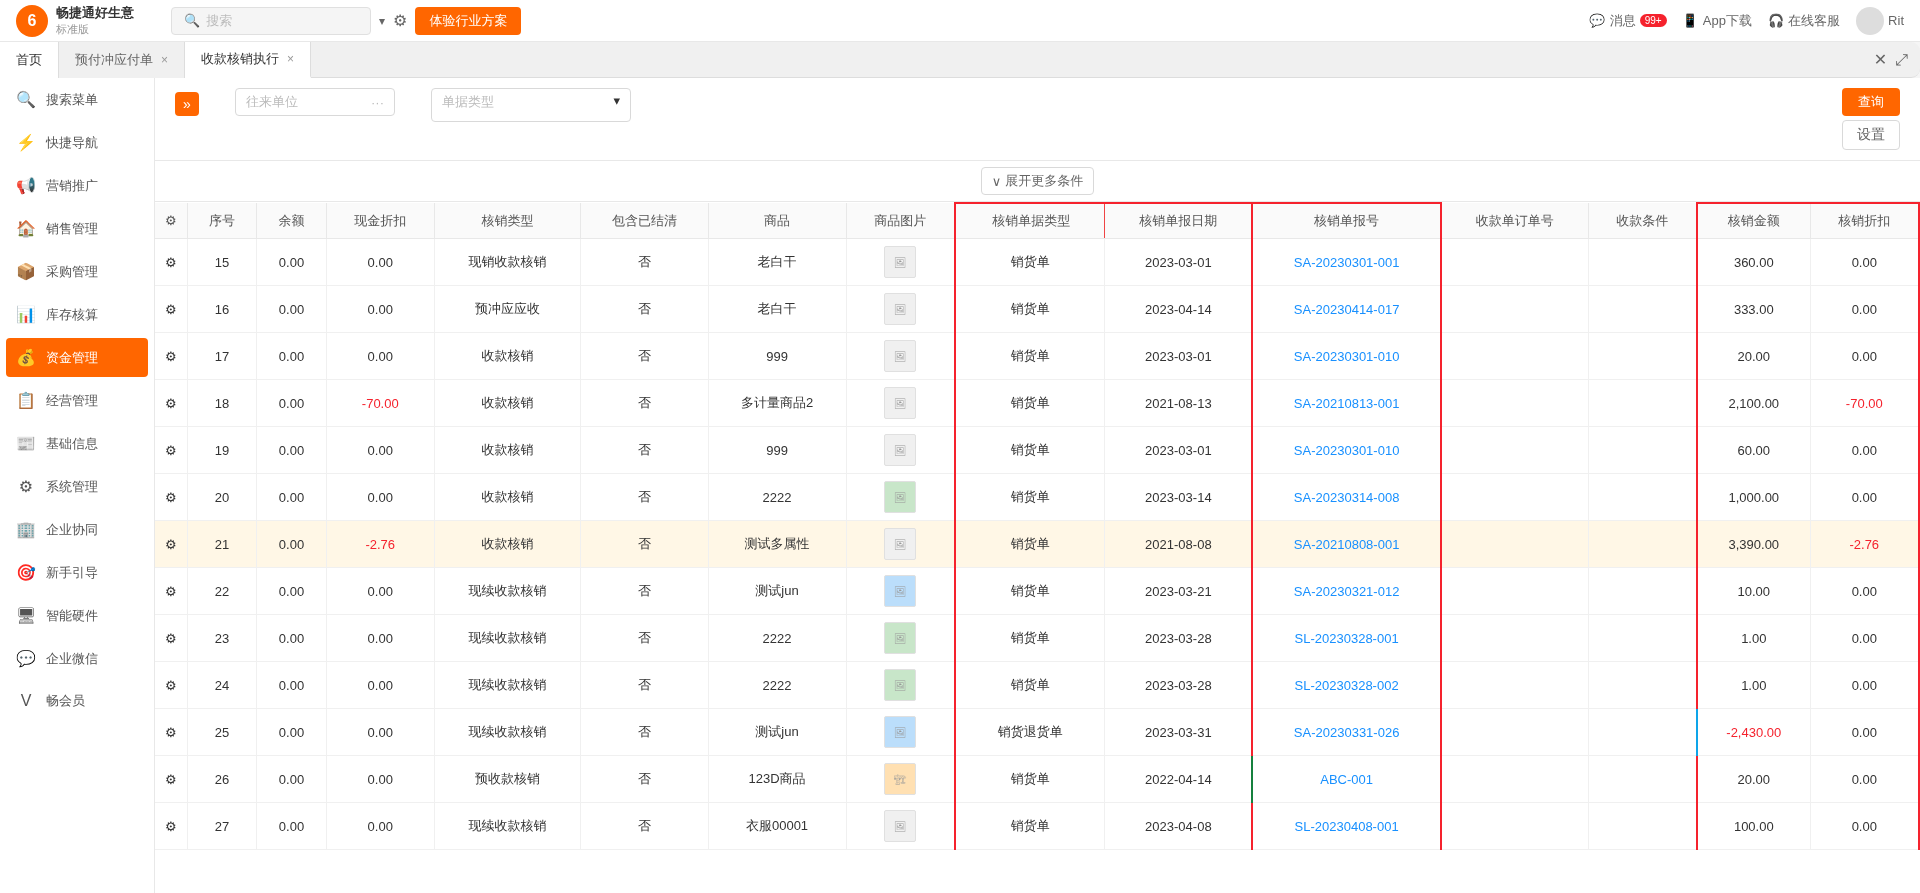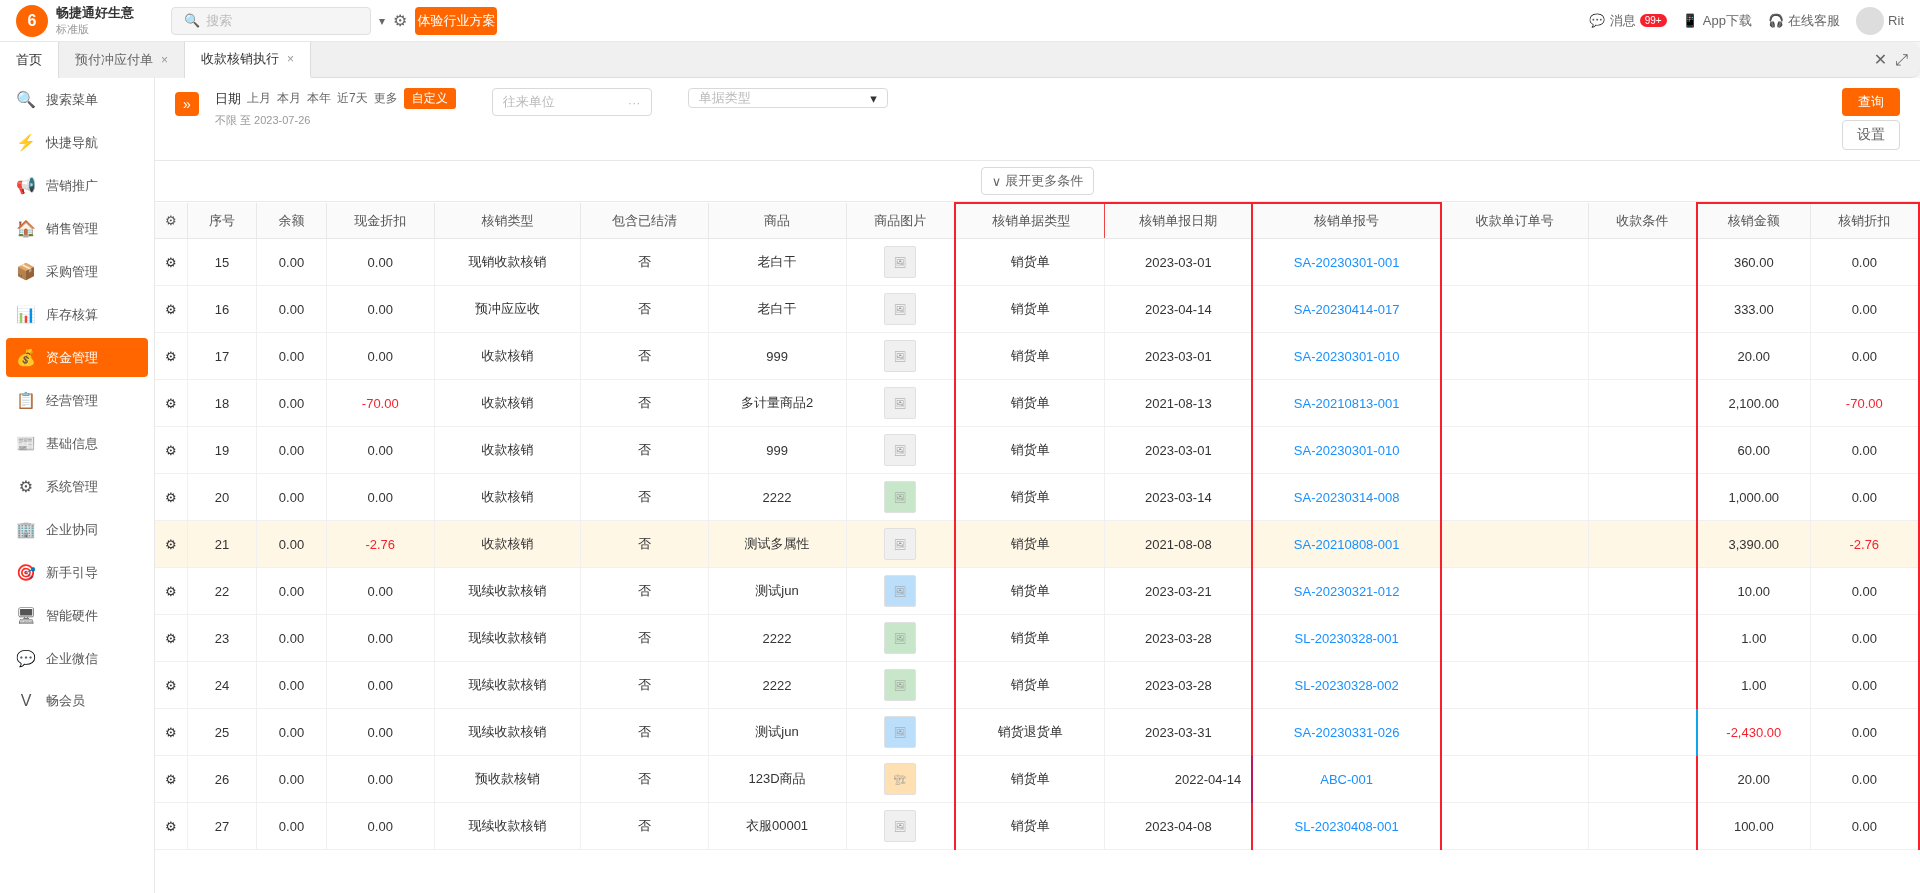--- a/index.html
+++ b/index.html
@@ -55,21 +55,21 @@
       align-items: center;
       gap: 6px;
     }
     .header-dropdown { color: #666; font-size: 12px; cursor: pointer; }
     .gear-icon { color: #666; cursor: pointer; font-size: 16px; }
     .btn-industry {
       background: #ff6600;
       color: white;
       border: none;
       border-radius: 4px;
-      padding: 5px 2px;
+      padding: 5px 14px;
       cursor: pointer;
       font-size: 13px;
     }
     .header-right {
       display: flex;
       align-items: center;
       gap: 16px;
       margin-left: auto;
     }
     .header-right-item {
@@ -214,22 +214,22 @@
       padding: 2px 8px; font-size: 12px; cursor: pointer;
     }
     .filter-date-range { font-size: 11px; color: #999; }
     .filter-input {
       border: 1px solid #d9d9d9; border-radius: 4px;
       padding: 4px 10px; font-size: 12px; width: 160px; height: 28px;
       display: flex; align-items: center; justify-content: space-between;
     }
     .filter-select {
       border: 1px solid #d9d9d9; border-radius: 4px;
-      padding: 4px 10px; font-size: 12px; width: 200px; height: 20px;
-      display: flex; align-items: center; justify-content: space-between;
+      padding: 4px 10px; font-size: 12px; width: 200px; height: 34px;
+      display: flex; align-items: flex-start; justify-content: space-between;
     }
     .btn-query {
       background: #ff6600; color: white; border: none;
       border-radius: 4px; padding: 5px 16px; cursor: pointer; font-size: 13px;
     }
     .btn-settings {
       border: 1px solid #d9d9d9; background: #fff; color: #666;
       border-radius: 4px; padding: 5px 12px; cursor: pointer; font-size: 14px;
     }
     .filter-more-btn {
@@ -425,32 +425,20 @@
       <span>畅会员</span>
     </div>
   </div>
 
   <div class="content">
 
 
     <div class="filter-bar">
       <button class="filter-expand-btn">»</button>
 
-      <div class="filter-group">
-        <div class="filter-date-row">
-          <span>日期</span>
-          <span class="filter-link">上月</span>
-          <span class="filter-link">本月</span>
-          <span class="filter-link">本年</span>
-          <span class="filter-link">近7天</span>
-          <span class="filter-link">更多</span>
-          <button class="filter-custom-btn">自定义</button>
-        </div>
-        <div class="filter-date-range">不限 至 2023-07-26</div>
-      </div>
 
       <div class="filter-group" style="margin-left:20px">
         <div class="filter-input">
           <span style="color:#bbb">往来单位</span>
           <span style="color:#bbb">···</span>
         </div>
       </div>
 
       <div class="filter-group" style="margin-left:20px">
         <div class="filter-select">
@@ -686,21 +674,21 @@
             <tr>
       <td><span>⚙</span></td>
       <td>26</td>
       <td>0.00</td>
       <td class="">0.00</td>
       <td>预收款核销</td>
       <td>否</td>
       <td>123D商品</td>
       <td style="text-align:center"><div class="img-placeholder" style="background:#ffe0b2">🏗</div></td>
       <td style="border-left:2px solid #f5222d;">销货单</td>
-      <td style="border-right:2px solid #be185d;text-align:right;">2022-04-14</td>
+      <td style="border-right:2px solid #15803d;">2022-04-14</td>
       <td style="border-left:2px solid #f5222d;border-right:2px solid #f5222d;"><a class="link-text">ABC-001</a></td>
       <td></td>
       <td></td>
       <td class="" style="border-left:2px solid #f5222d;">20.00</td>
       <td class="" style="border-right:2px solid #f5222d;">0.00</td>
     </tr>
             <tr>
       <td><span>⚙</span></td>
       <td>27</td>
       <td>0.00</td>

